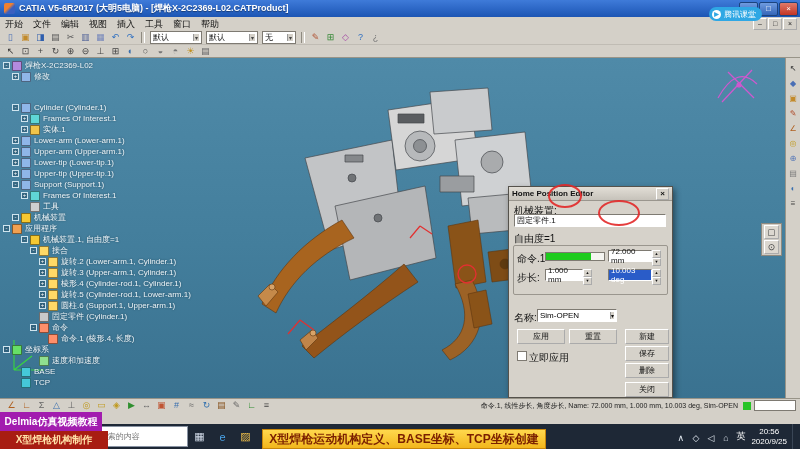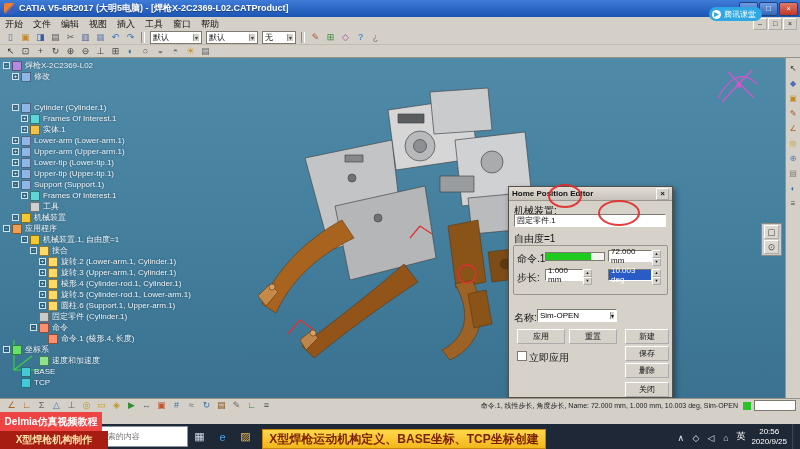--- a/index.html
+++ b/index.html
@@ -65,21 +65,21 @@
   .taskbar{position:absolute;left:0;top:424px;width:800px;height:25px;background:#1e2836;display:flex;align-items:center;z-index:40;color:#e8edf4}
   .start-btn{width:28px;height:25px;display:flex;align-items:center;justify-content:center;color:#7fc6f2;font-size:13px;cursor:pointer}
   .search-box{width:152px;height:19px;background:#fff;display:flex;align-items:center;color:#666;font-size:8px;padding:0 3px;gap:3px;border:1px solid #8a94a4}
   .search-box input{border:none;outline:none;font-size:8px;width:124px;font-family:inherit;color:#444}
   .tb-icon{width:23px;height:25px;display:flex;align-items:center;justify-content:center;font-size:11px;cursor:pointer}
   .tray{margin-left:auto;display:flex;align-items:center;gap:5px;padding-right:2px}
   .tray-icon-item{font-size:9px;width:11px;text-align:center;cursor:pointer}
   .clock{font-size:8px;text-align:center;line-height:1.2;color:#fff;cursor:pointer}
   .show-desktop{width:5px;height:25px;border-left:1px solid #3a4656;cursor:pointer}
   
-  .banner1{position:absolute;left:0;top:412px;width:102px;height:19px;background:#ef4444;color:#fff;font-weight:bold;font-size:10px;display:flex;align-items:center;justify-content:center;z-index:60}
+  .banner1{position:absolute;left:0;top:412px;width:102px;height:19px;background:#a21caf;color:#fff;font-weight:bold;font-size:10px;display:flex;align-items:center;justify-content:center;z-index:60}
   .banner2{position:absolute;left:0;top:431px;width:108px;height:18px;background:#a81d12;color:#ffe2a8;font-weight:bold;font-size:10px;display:flex;align-items:center;justify-content:center;z-index:60}
   .banner-center{position:absolute;left:262px;top:429px;width:284px;height:20px;background:linear-gradient(180deg,#ffd84d,#f2b61c);color:#7a1f00;font-weight:bold;font-size:12px;display:flex;align-items:center;justify-content:center;z-index:60;box-sizing:border-box;border:1px solid #c8860a}
   .watermark{position:absolute;right:38px;top:7px;height:14px;background:#2fa7e4;border-radius:7px;color:#fff;font-size:8px;display:flex;align-items:center;padding:0 6px 0 3px;gap:3px;z-index:70}
   .watermark .dot{width:9px;height:9px;border-radius:50%;background:#fff;color:#2fa7e4;font-size:6px;line-height:9px;text-align:center;font-weight:bold}
 </style>
 </head>
 <body>
 
 <div class="screen">
 

